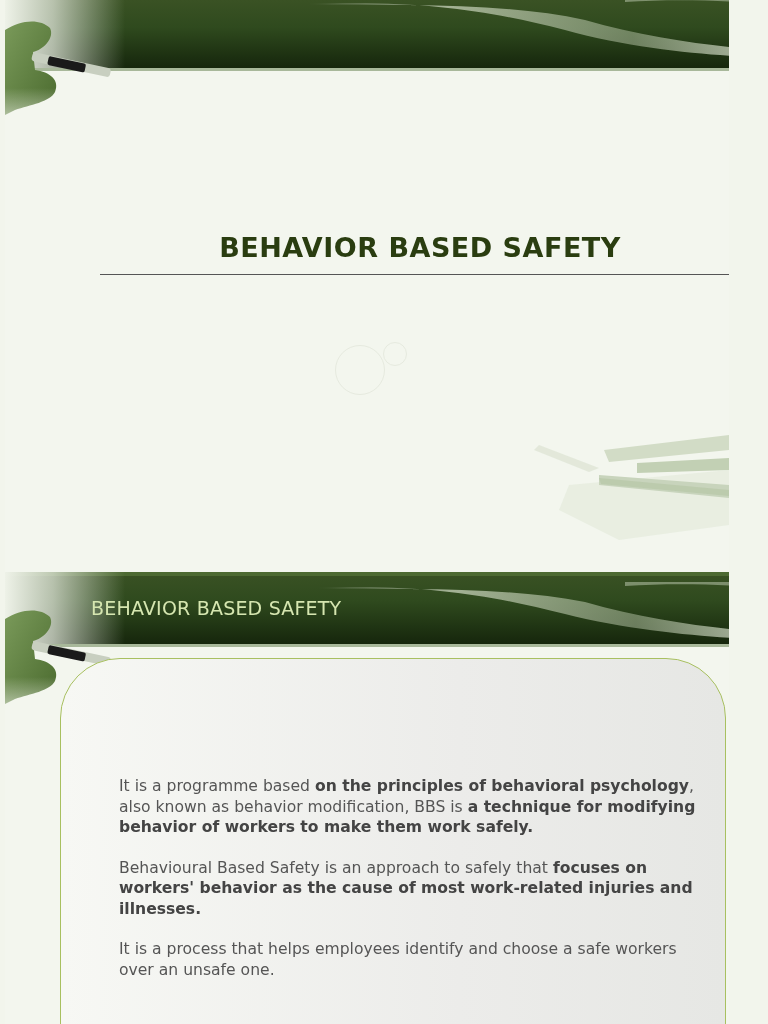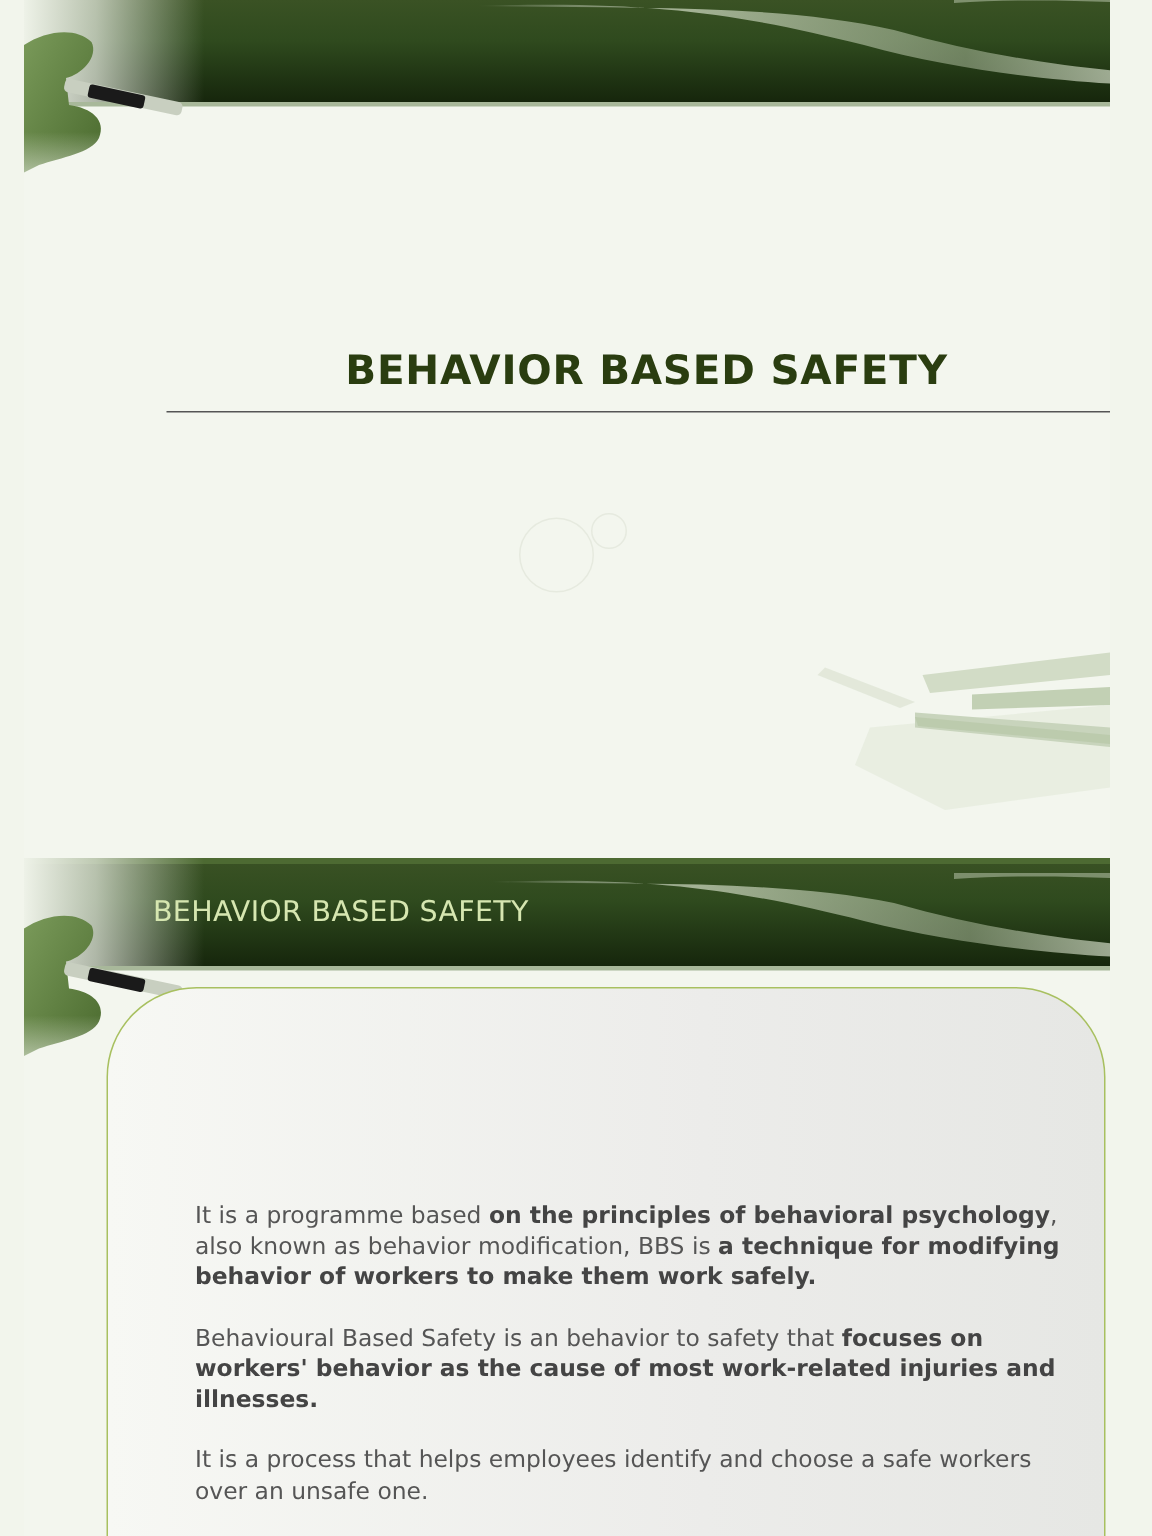--- a/index.html
+++ b/index.html
@@ -2,21 +2,21 @@
 <html><head>
 <meta charset="utf-8">
 <style>
   html, body { margin: 0; padding: 0; }
   body {
     width: 768px; height: 1024px; overflow: hidden;
     background: #f2f5ec;
     font-family: "DejaVu Sans", sans-serif;
     position: relative;
   }
-  .slide { position: absolute; left: 16px; width: 724px; overflow: hidden; background: #f3f6ee; }
+  .slide { position: absolute; left: 5px; width: 724px; overflow: hidden; background: #f3f6ee; }
   .slide1 { top: 0; height: 572px; }
   .slide2 { top: 572px; height: 452px; }
 
   
   .band {
     position: absolute; left: 0; top: 0; width: 768px;
     background: linear-gradient(180deg, #3a5224 0%, #2f4a1e 40%, #1e3212 80%, #16260c 100%);
   }
   .slide1 .band { height: 68px; }
   .slide2 .band { height: 72px; top: 0; }
@@ -54,21 +54,20 @@
   .card {
     position: absolute; left: 55px; top: 86px; width: 666px; height: 420px;
     border: 1.5px solid #a8c060; border-radius: 60px 60px 0 0;
     background: linear-gradient(90deg, #f7f8f4 0%, #ececea 60%, #e6e7e4 100%);
     box-sizing: border-box;
   }
   .card-text {
     position: absolute; left: 114px; top: 204px; width: 580px;
     font-size: 15.6px; line-height: 20.5px; color: #555;
     font-family: "DejaVu Sans", sans-serif;
-    margin-top: 24px;
   }
   .card-text p { margin: 0 0 20px 0; }
   .card-text b { color: #444; font-weight: bold; }
 </style>
 </head>
 <body>
 
 <div class="slide slide1">
   <div class="band">
     <svg class="swoosh" viewBox="0 0 768 68" preserveAspectRatio="none">
@@ -145,16 +144,16 @@
     <rect x="44" y="46" width="38" height="9" rx="2" transform="rotate(12 44 46)" fill="#1a1a1a"></rect>
     <rect x="0" y="0" width="130" height="130" fill="url(#hfade)"></rect>
   </svg>
 
   <div class="subtitle">BEHAVIOR BASED SAFETY</div>
 
   <div class="card"></div>
 
   <div class="card-text">
     <p><span>It is a programme based </span><b>on the principles of behavioral psychology</b><span>, also known as behavior modification, BBS is </span><b>a technique for modifying behavior of workers to make them work safely.</b></p>
-    <p><span>Behavioural Based Safety is an behavior to safety that </span><b>focuses on workers' behavior as the cause of most work-related injuries and illnesses.</b></p>
+    <p><span>Behavioural Based Safety is an approach to safely that </span><b>focuses on workers' behavior as the cause of most work-related injuries and illnesses.</b></p>
     <p><span>It is a process that helps employees identify and choose a safe workers over an unsafe one.</span></p>
   </div>
 </div>
 
 </body></html>

